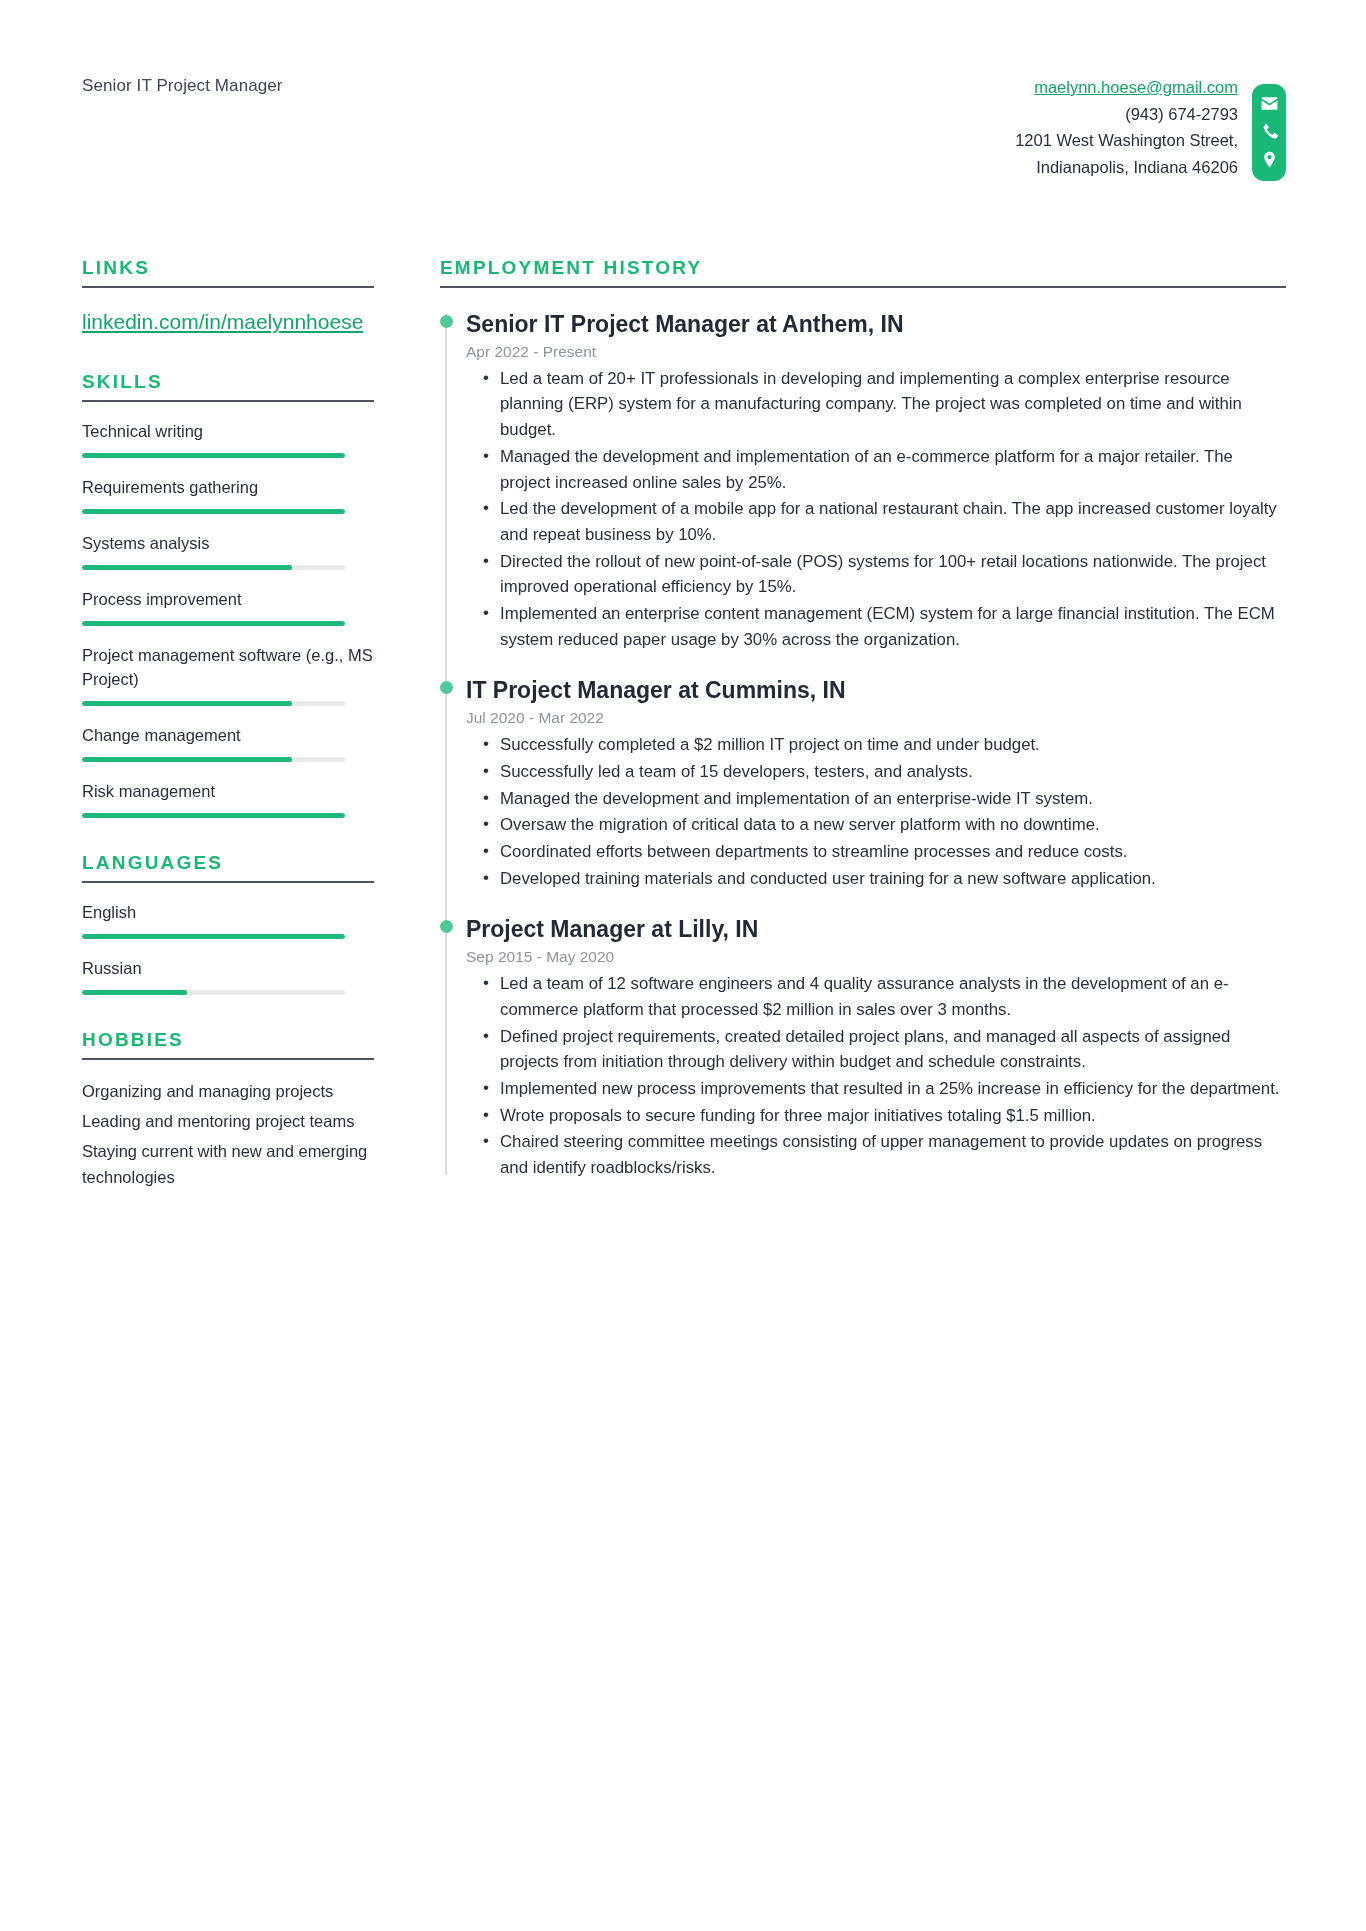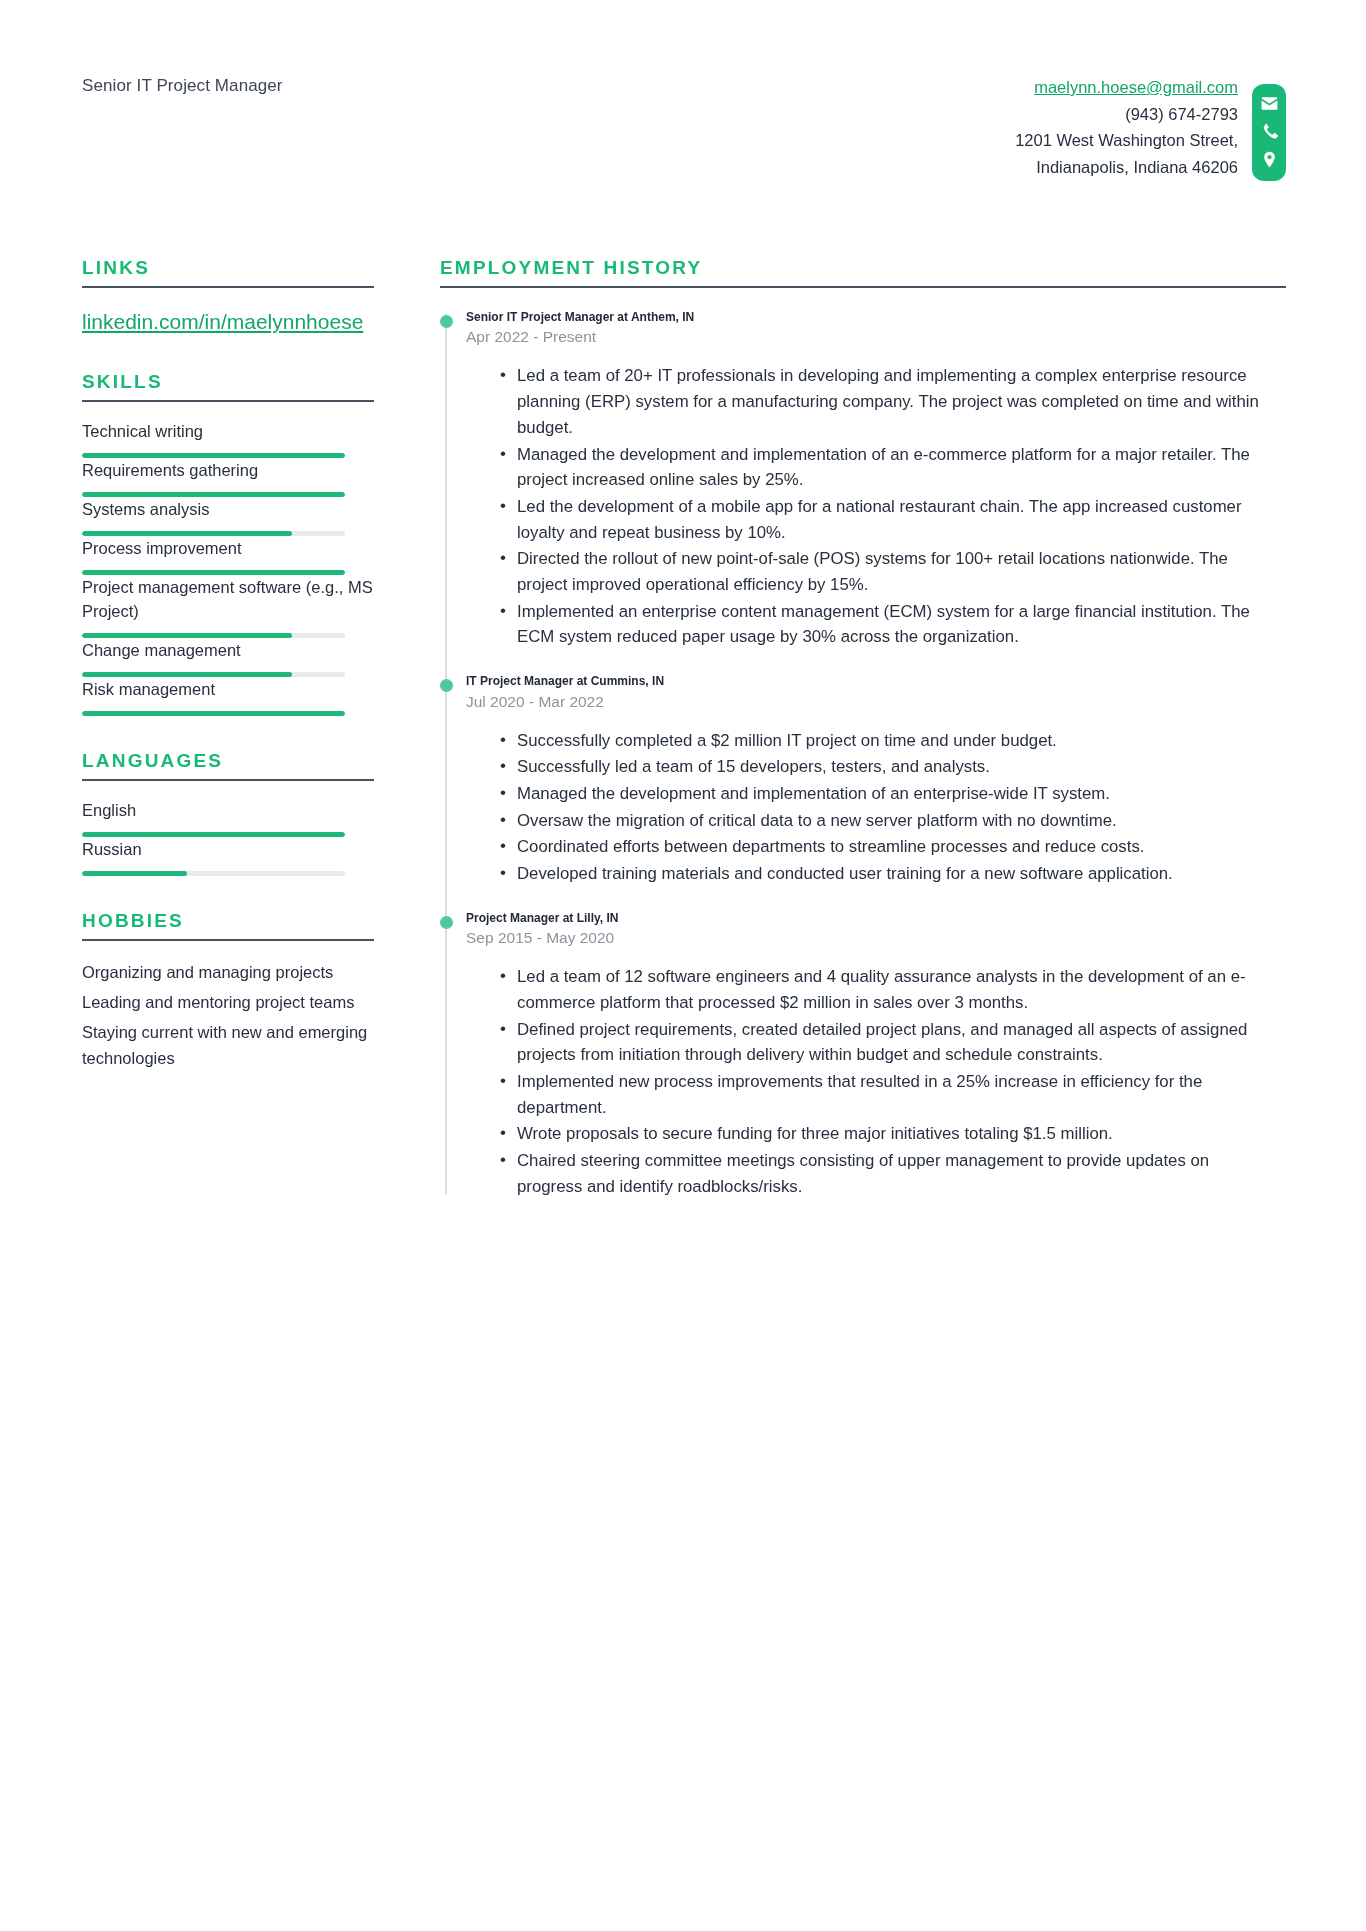--- a/index.html
+++ b/index.html
@@ -104,21 +104,21 @@
 
   .link-item {
     font-size: 21px;
     color: #11a765;
     text-decoration: underline;
     line-height: 1.5;
     margin-top: 44px;
   }
 
   
-  .skill { margin-bottom: 1px; }
+  .skill { margin-bottom: 18px; }
   .skill-label {
     font-size: 16.5px;
     color: #28303f;
     line-height: 1.45;
     margin-bottom: 9px;
   }
   .bar-track {
     height: 5px;
     background: #e8eaec;
     border-radius: 3px;
@@ -157,33 +157,33 @@
   .job-dot {
     position: absolute;
     left: -26px;
     top: 5px;
     width: 13px;
     height: 13px;
     border-radius: 50%;
     background: #4fc99a;
   }
   .job-heading {
-    font-size: 12px;
+    font-size: 23px;
     font-weight: bold;
     color: #222a38;
     margin: 0 0 3px 0;
     line-height: 1.3;
   }
   .job-dates {
     font-size: 15.5px;
     color: #8d949e;
     margin: 0 0 5px 0;
   }
   .job-bullets {
-    margin: 17px;
+    margin: 0;
     padding-left: 34px;
     list-style: none;
   }
   .job-bullets li {
     font-size: 16.8px;
     line-height: 1.53;
     color: #28303f;
     margin-bottom: 1px;
     position: relative;
   }

